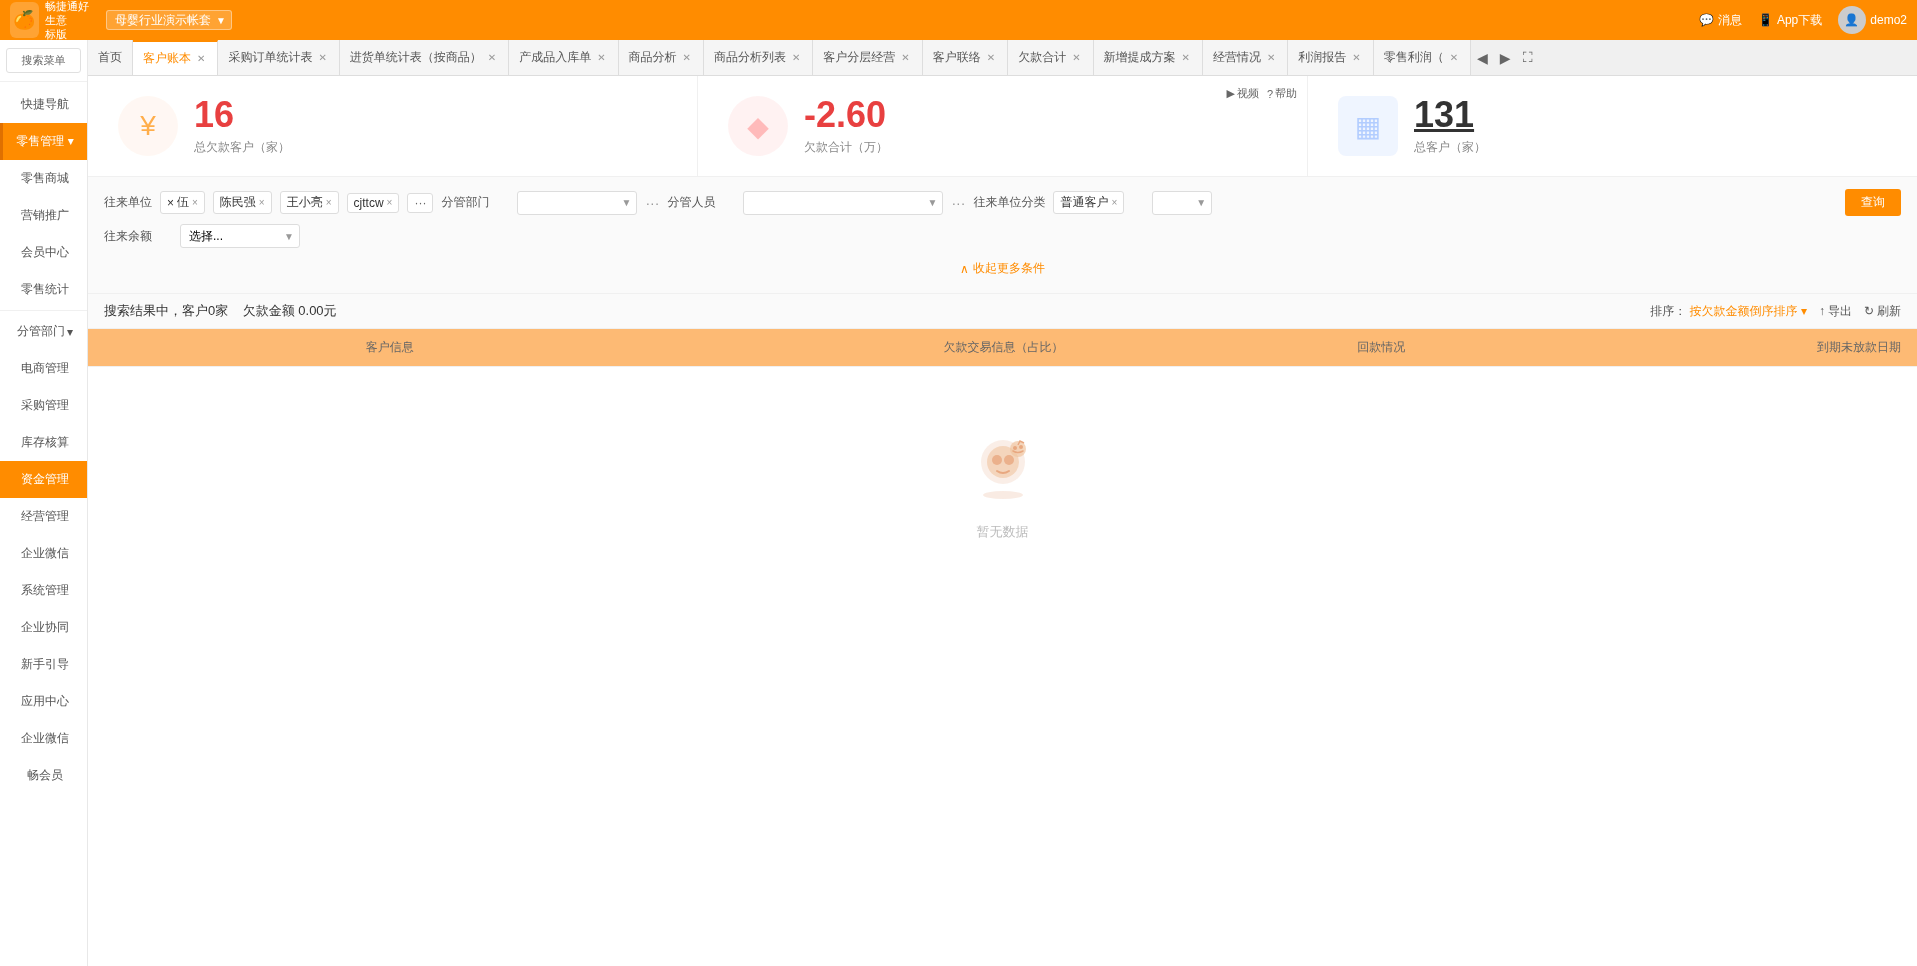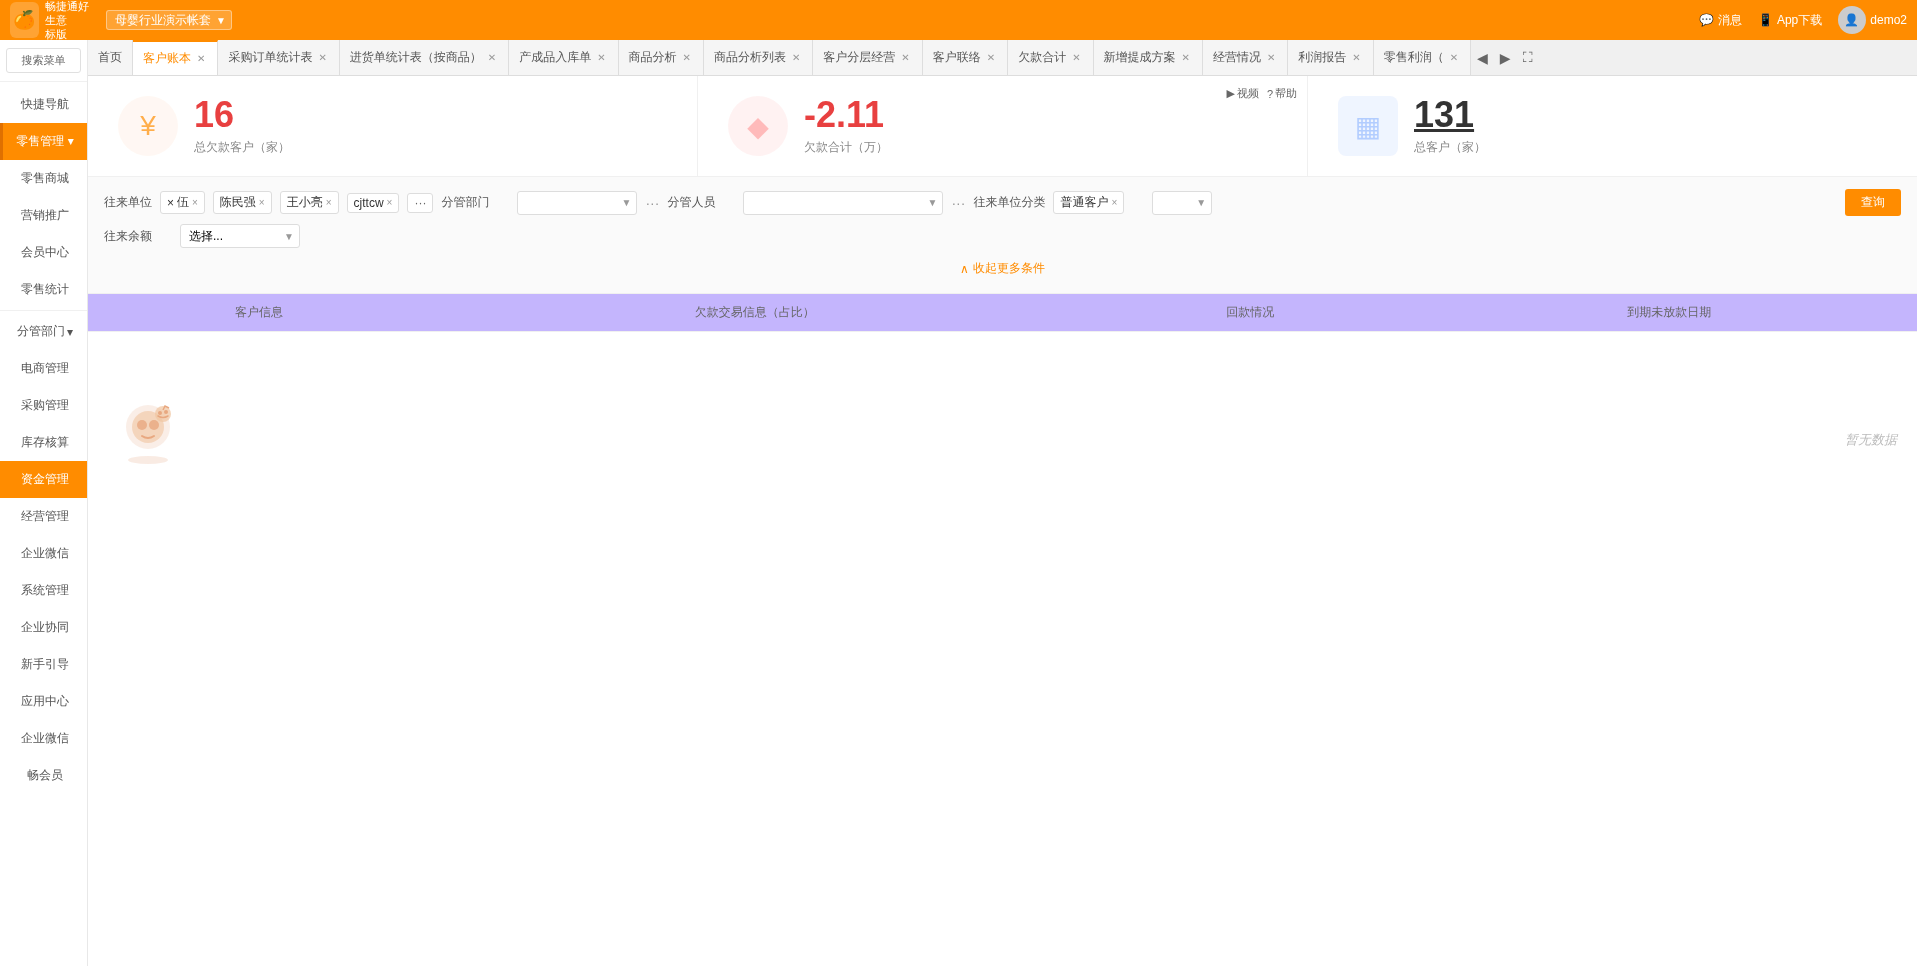--- a/index.html
+++ b/index.html
@@ -69,24 +69,24 @@
 
     
     .results-bar { padding: 8px 16px; background: #fafafa; border-bottom: 1px solid #f0f0f0; display: flex; align-items: center; justify-content: space-between; }
     .results-right { display: flex; align-items: center; gap: 12px; }
     .sort-text { font-size: 12px; color: #555; }
     .sort-select-inline { border: none; background: none; color: #ff8c00; font-size: 12px; cursor: pointer; }
     .action-btn { display: flex; align-items: center; gap: 3px; font-size: 12px; color: #555; cursor: pointer; }
 
     
     .data-table { width: 100%; border-collapse: collapse; }
-    .data-table th { padding: 10px 16px; text-align: center; font-size: 12px; font-weight: normal; color: #666; border-bottom: 1px solid #f0f0f0; background: #c4b5fd; }
-
-    
-    .empty-state { display: flex; align-items: center; justify-content: space-between; padding: 60px 20px; color: #ccc; font-style: italic; }
+    .data-table th { padding: 10px 16px; text-align: right; font-size: 12px; font-weight: normal; color: #666; border-bottom: 1px solid #f0f0f0; background: #fdba74; }
+
+    
+    .empty-state { display: flex; flex-direction: column; align-items: center; justify-content: space-between; padding: 60px 20px; color: #ccc; }
     .empty-icon { width: 80px; height: 80px; margin-bottom: 16px; }
     .empty-text { font-size: 13px; color: #bbb; }
 
     
     ::-webkit-scrollbar { width: 6px; height: 6px; }
     ::-webkit-scrollbar-track { background: #f5f5f5; }
     ::-webkit-scrollbar-thumb { background: #ccc; border-radius: 3px; }
   </style>
 </head>
 <body>
@@ -267,21 +267,21 @@
                 <div class="stat-value">16</div>
                 <div class="stat-label">总欠款客户（家）</div>
               </div>
             </div>
           </div>
 
           <div class="stat-card">
             <div style="display:flex;align-items:center;gap:16px;">
               <div style="width:60px;height:60px;background:#fff0f0;border-radius:50%;display:flex;align-items:center;justify-content:center;font-size:28px;color:#ffaaaa;opacity:0.8;">◆</div>
               <div>
-                <div class="stat-value">-2.11</div>
+                <div class="stat-value">-2.60</div>
                 <div class="stat-label">欠款合计（万）</div>
               </div>
             </div>
             <div class="stat-help">
               <div class="help-btn">
                 <span>▶</span>
                 <span>视频</span>
               </div>
               <div class="help-btn">
                 <span>?</span>
@@ -363,20 +363,42 @@
               </select>
               <span class="filter-select-arrow">▼</span>
             </div>
           </div>
           <div class="collapse-btn">
             <span>∧</span>
             <span>收起更多条件</span>
           </div>
         </div>
 
+        <div class="results-bar">
+          <div>
+            <span>搜索结果中，客户0家</span>
+            &nbsp;&nbsp;
+            <span>欠款金额 0.00元</span>
+          </div>
+          <div class="results-right">
+            <span class="sort-text">
+              <span>排序：</span>
+              <span class="sort-select-inline">按欠款金额倒序排序</span>
+              <span style="color:#ff8c00;">▾</span>
+            </span>
+            <div class="action-btn">
+              <span>↑</span>
+              <span>导出</span>
+            </div>
+            <div class="action-btn">
+              <span>↻</span>
+              <span>刷新</span>
+            </div>
+          </div>
+        </div>
 
         <table class="data-table">
           <thead>
             <tr>
               <th>客户信息</th>
               <th>欠款交易信息（占比）</th>
               <th>回款情况</th>
               <th>到期未放款日期</th>
             </tr>
           </thead>

